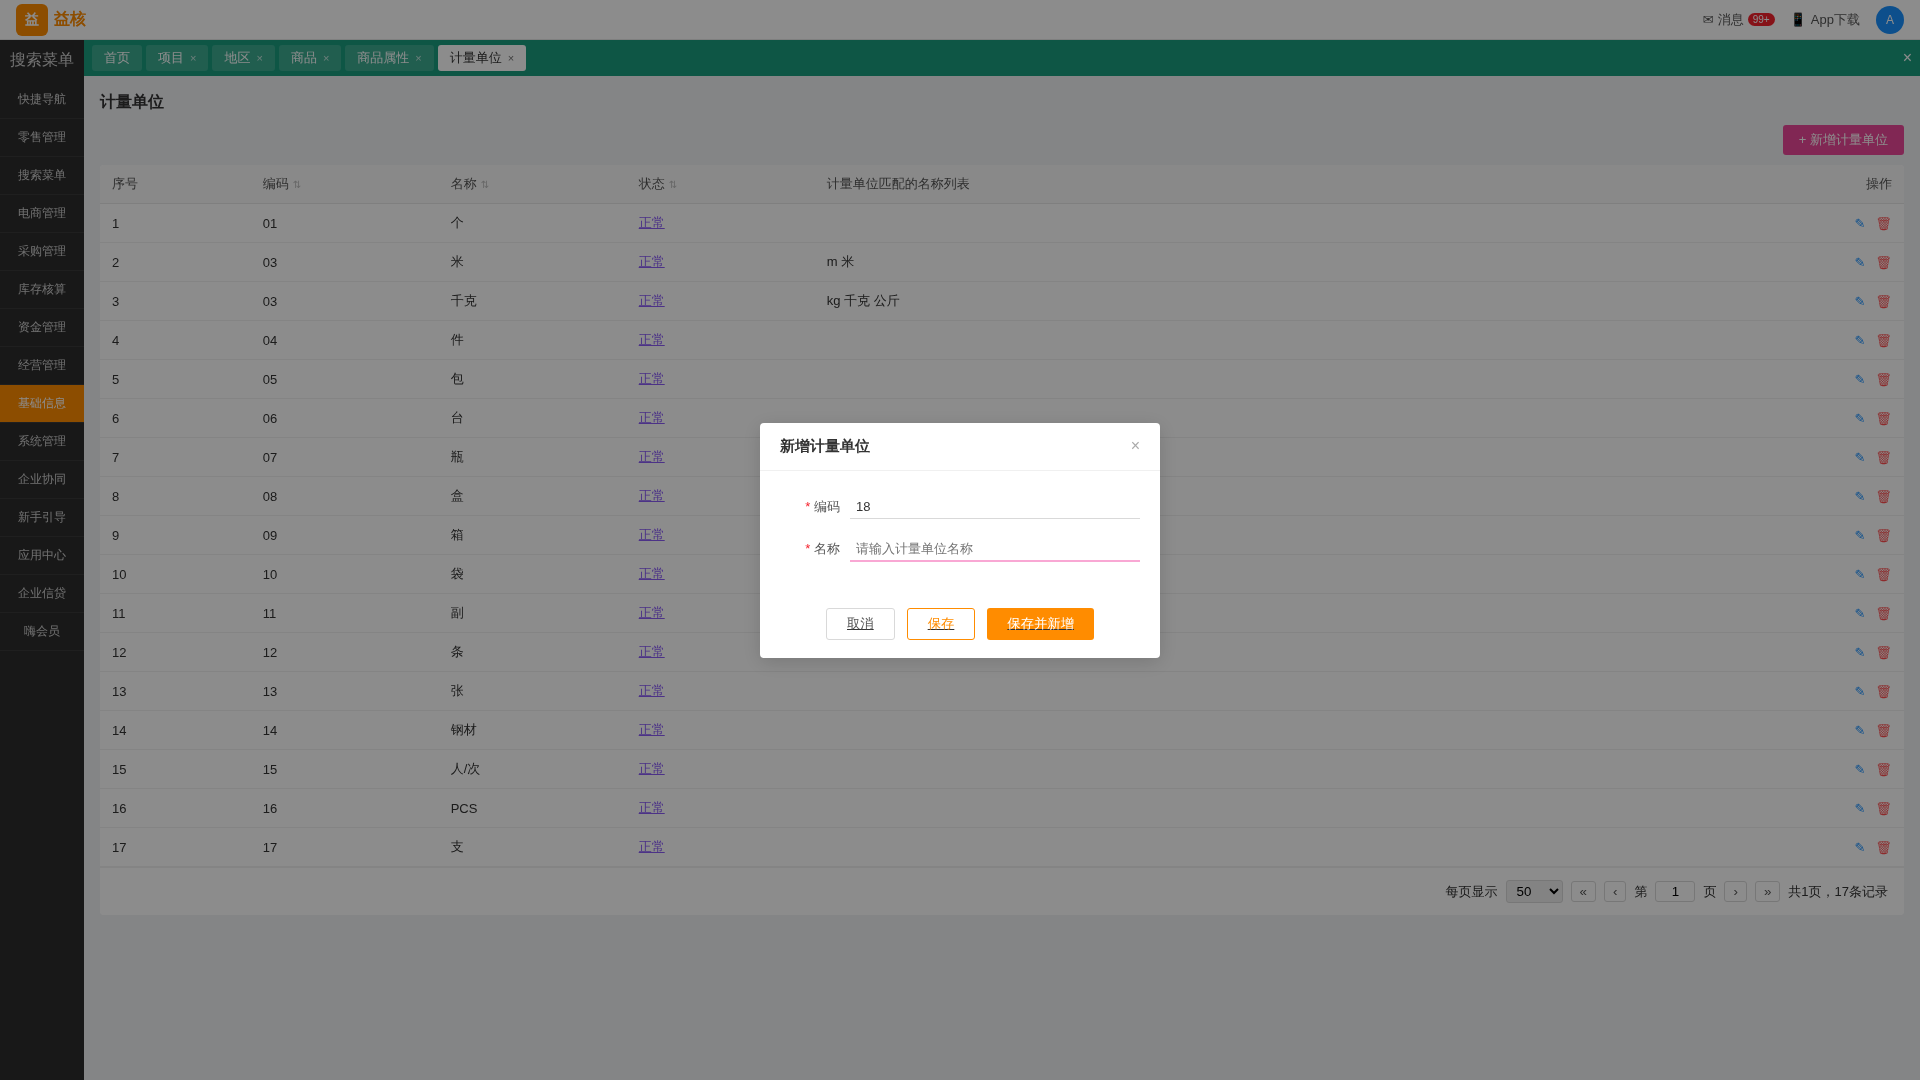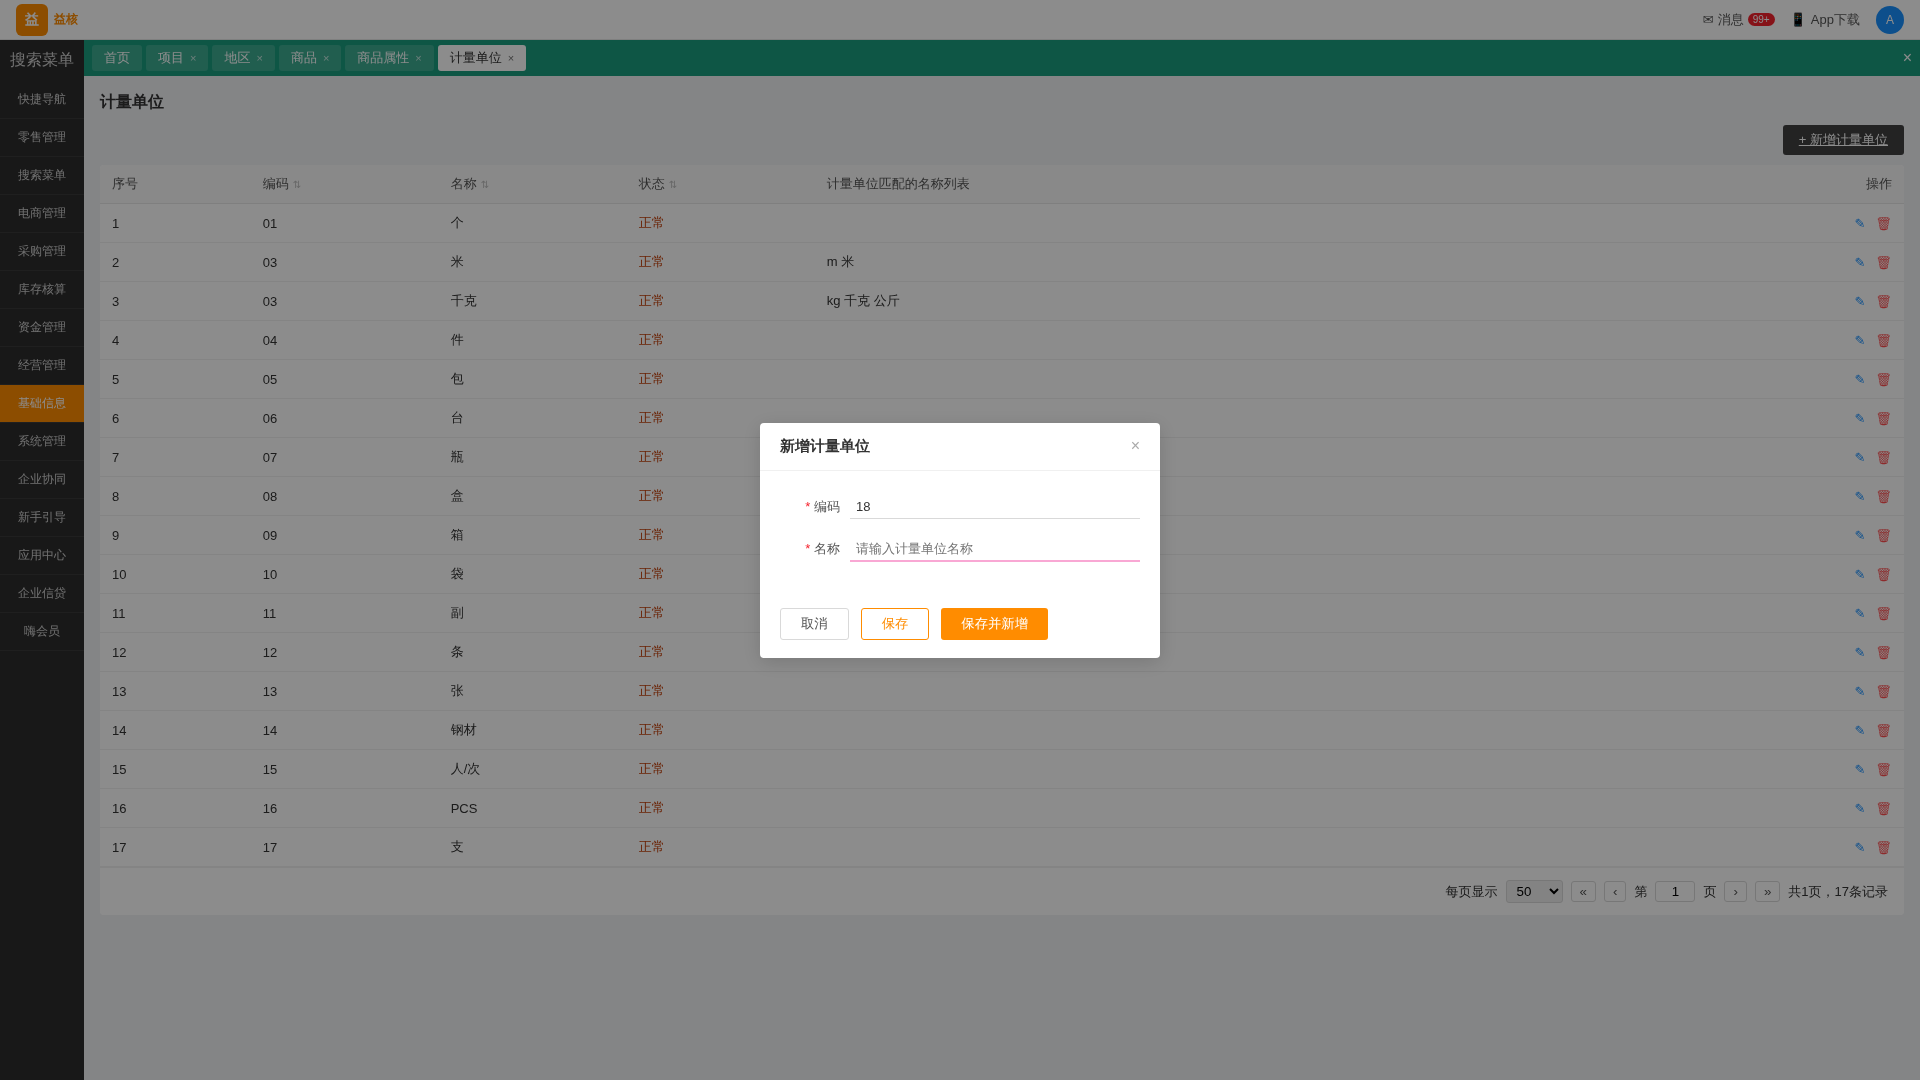--- a/index.html
+++ b/index.html
@@ -11,21 +11,21 @@
       background: #fff;
       border-bottom: 1px solid #e8e8e8;
       display: flex;
       align-items: center;
       justify-content: space-between;
       padding: 0 16px;
     }
     .top-bar-left { display: flex; align-items: center; gap: 12px; }
     .logo-area { display: flex; align-items: center; gap: 6px; width: 84px; }
     .logo-icon { width: 32px; height: 32px; background: #ff8c00; border-radius: 6px; display: flex; align-items: center; justify-content: center; color: #fff; font-weight: bold; font-size: 14px; }
-    .logo-text { color: #ff8c00; font-size: 12px; font-weight: bold; text-align: right; }
+    .logo-text { color: #ff8c00; font-size: 16px; font-weight: bold; text-align: right; }
     .top-bar-right { display: flex; align-items: center; gap: 16px; }
     .top-nav-item { display: flex; align-items: center; gap: 4px; cursor: pointer; color: #555; font-size: 13px; }
     .badge { background: #f5222d; color: #fff; border-radius: 10px; font-size: 10px; padding: 1px 5px; }
     .avatar { width: 28px; height: 28px; border-radius: 50%; background: #1890ff; display: flex; align-items: center; justify-content: center; color: #fff; font-size: 12px; }
 
     
     .layout { display: flex; height: calc(1080px - 40px); }
 
     
     .sidebar {
@@ -73,41 +73,41 @@
     .tab-close { font-size: 11px; color: inherit; opacity: 0.7; }
     .tab-bar-close { margin-left: auto; color: #fff; cursor: pointer; font-size: 16px; }
 
     
     .page-area { flex: 1; padding: 16px; background: #f0f2f5; overflow: auto; position: relative; }
 
     .page-title { font-size: 16px; font-weight: bold; margin-bottom: 12px; color: #333; }
 
     
     .toolbar { display: flex; justify-content: flex-end; margin-bottom: 10px; }
-    .btn-add { background: #404040; color: #fff; border: none; padding: 6px 16px; border-radius: 3px; cursor: pointer; font-size: 13px; text-decoration: underline; }
+    .btn-add { background: #ec4899; color: #fff; border: none; padding: 6px 16px; border-radius: 3px; cursor: pointer; font-size: 13px; }
 
     
     .table-container { background: #fff; border-radius: 4px; overflow: auto; }
     table { width: 100%; border-collapse: collapse; font-size: 13px; }
     th {
       background: #fafafa;
       border-bottom: 1px solid #e8e8e8;
       padding: 10px 12px;
       text-align: left;
       color: #555;
       font-weight: normal;
       white-space: nowrap;
     }
     td {
       border-bottom: 1px solid #f0f0f0;
       padding: 10px 12px;
       color: #333;
     }
     .sort-icon { color: #bbb; margin-left: 4px; font-size: 10px; }
-    .status-normal { color: #c2410c; }
+    .status-normal { color: #8b5cf6; text-decoration: underline; }
     .action-icons { display: flex; gap: 10px; }
     .action-icon { color: #1890ff; cursor: pointer; }
     .action-icon.delete { color: #ff4d4f; }
 
     
     .pagination { display: flex; align-items: center; justify-content: flex-end; padding: 12px 16px; background: #fff; border-top: 1px solid #f0f0f0; gap: 8px; font-size: 13px; }
     .pagination select { padding: 2px 6px; border: 1px solid #d9d9d9; border-radius: 3px; }
     .pagination-btn { padding: 2px 8px; border: 1px solid #d9d9d9; border-radius: 3px; cursor: pointer; background: #fff; color: #555; }
     .pagination-btn:disabled { color: #ccc; cursor: default; }
     .pagination-input { width: 40px; text-align: center; border: 1px solid #d9d9d9; border-radius: 3px; padding: 2px 4px; }
@@ -147,22 +147,23 @@
       border-bottom: 1px solid #d9d9d9;
       padding: 4px 6px;
       font-size: 13px;
       outline: none;
       color: #333;
     }
     .form-input.active-focus { border-bottom: 2px solid #f9a8d4; }
     .modal-footer {
       padding: 12px 20px 18px;
       display: flex;
-      justify-content: flex-start;
+      justify-content: center;
       gap: 12px;
+      text-decoration: underline;
     }
     .btn-cancel { padding: 6px 20px; border: 1px solid #d9d9d9; border-radius: 3px; background: #fff; cursor: pointer; color: #555; }
     .btn-save { padding: 6px 20px; border: 1px solid #ff8c00; border-radius: 3px; background: #fff; cursor: pointer; color: #ff8c00; }
     .btn-save-new { padding: 6px 20px; border: none; border-radius: 3px; background: #ff8c00; cursor: pointer; color: #fff; }
   </style>
 </head>
 <body>
 
 <div class="top-bar">
   <div class="top-bar-left">

